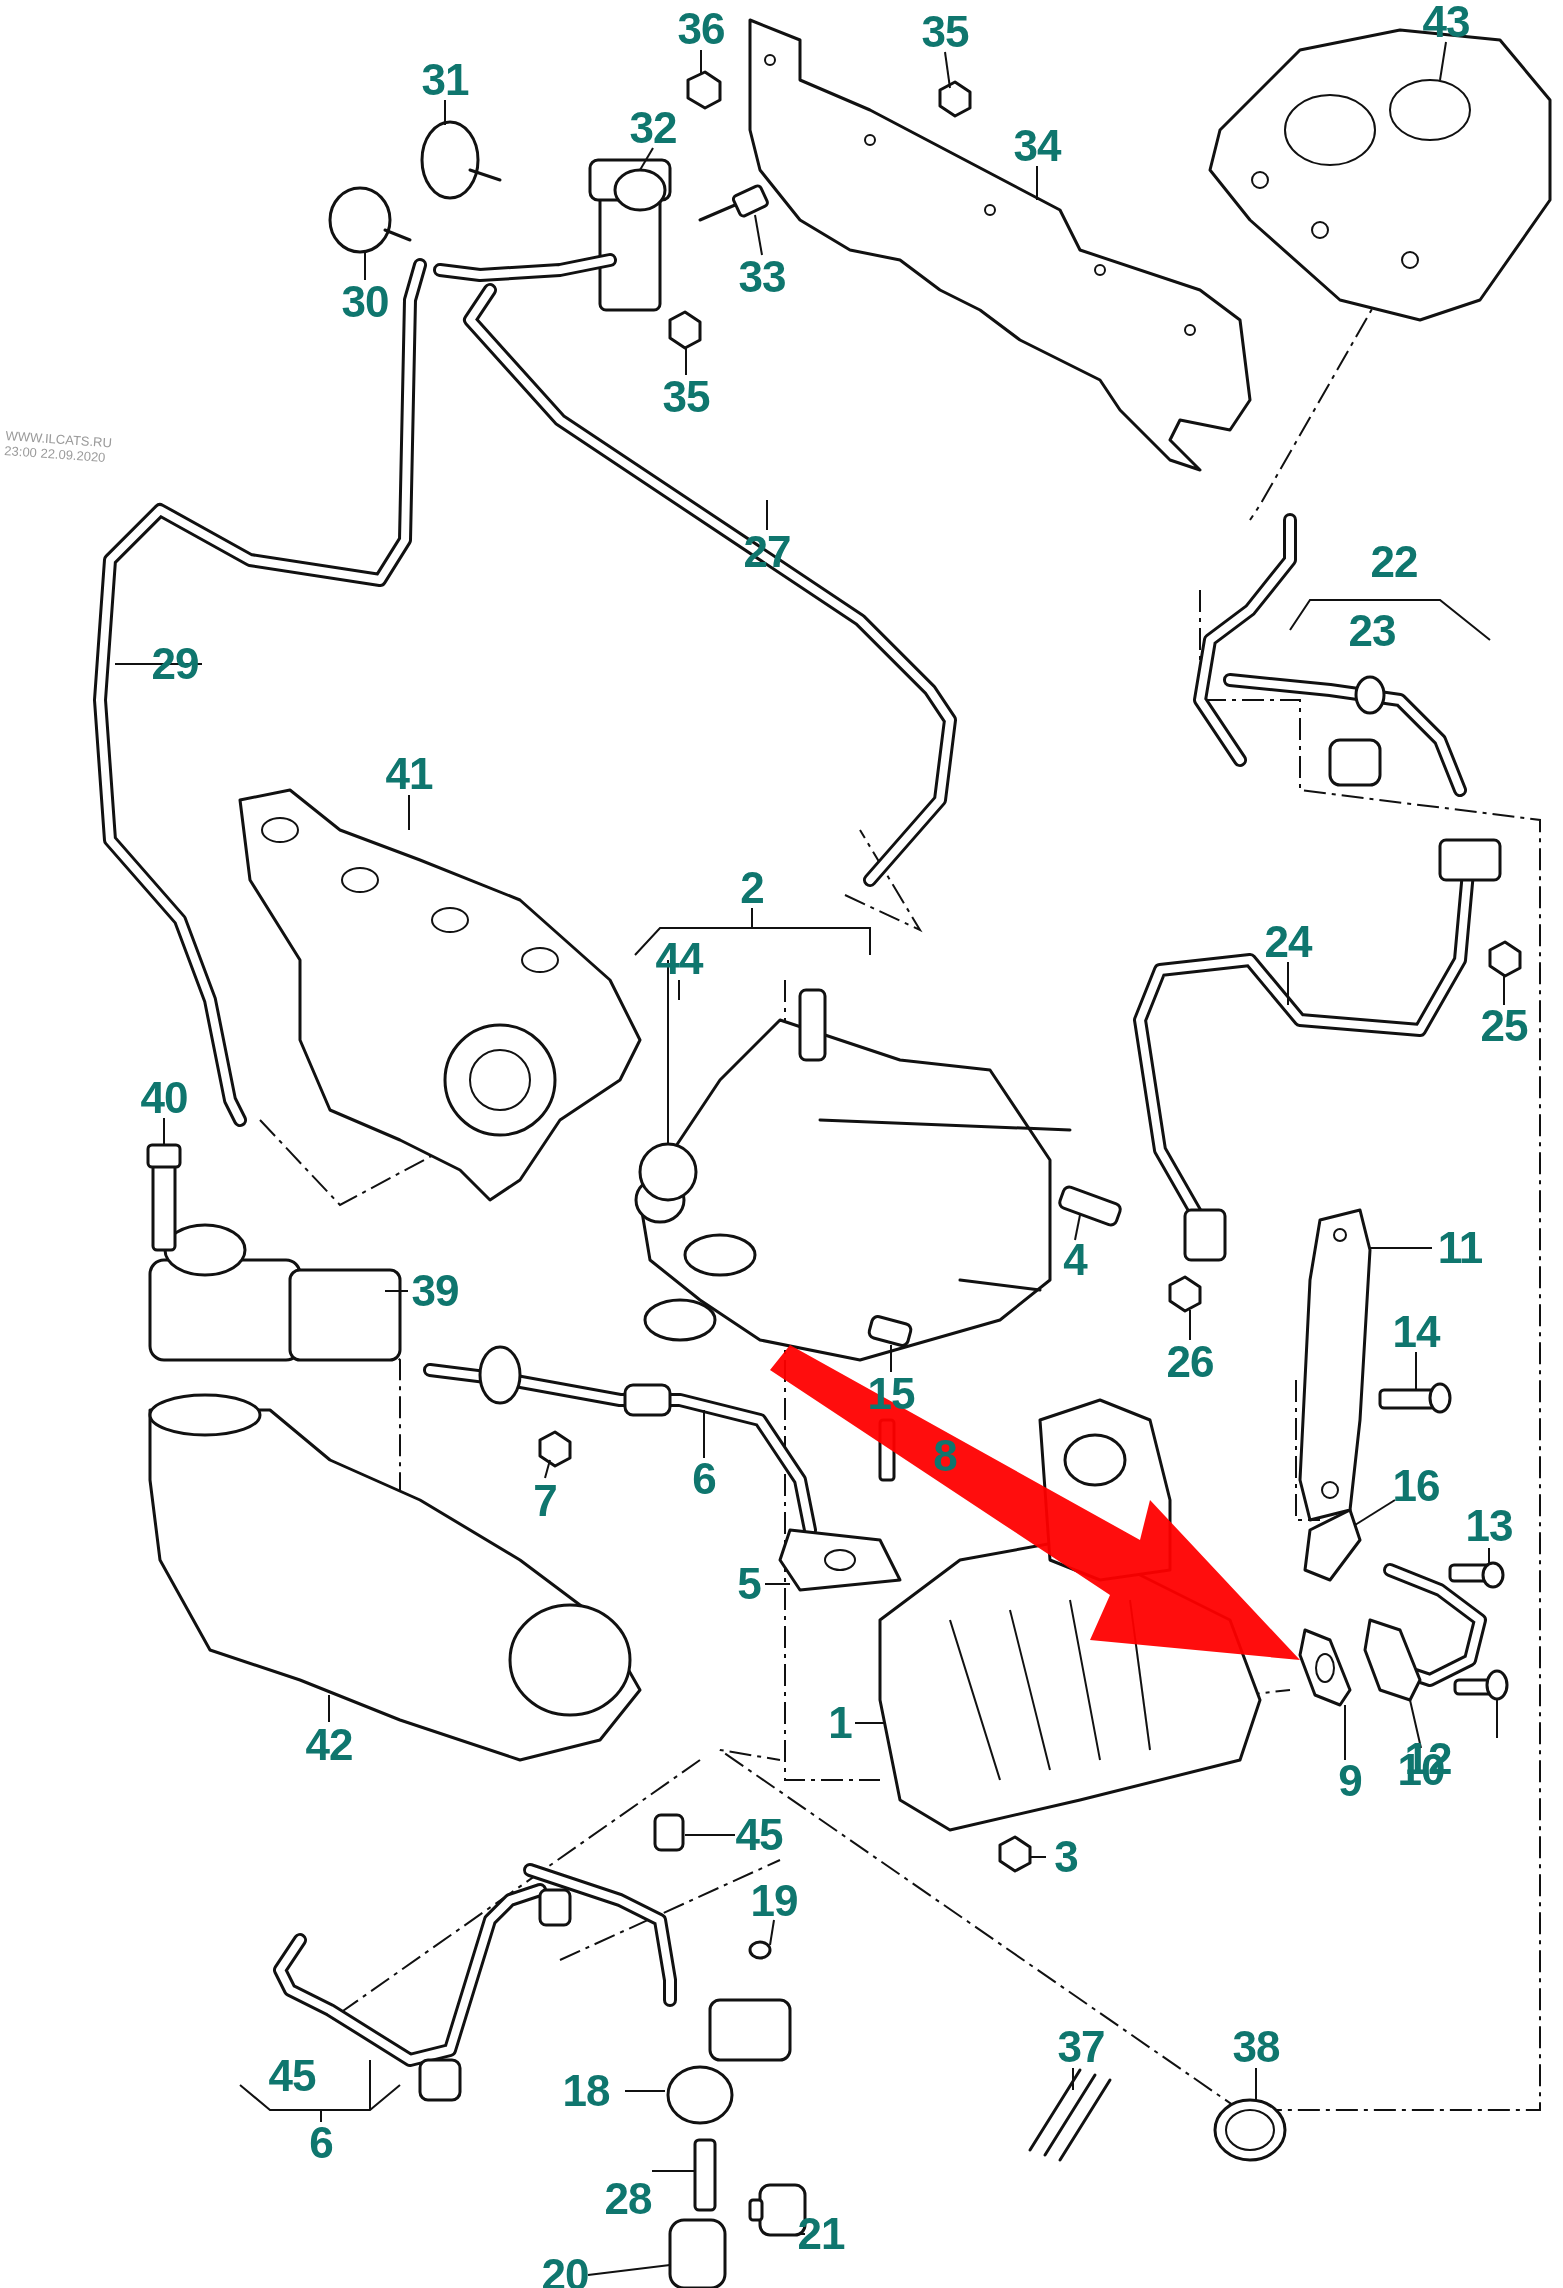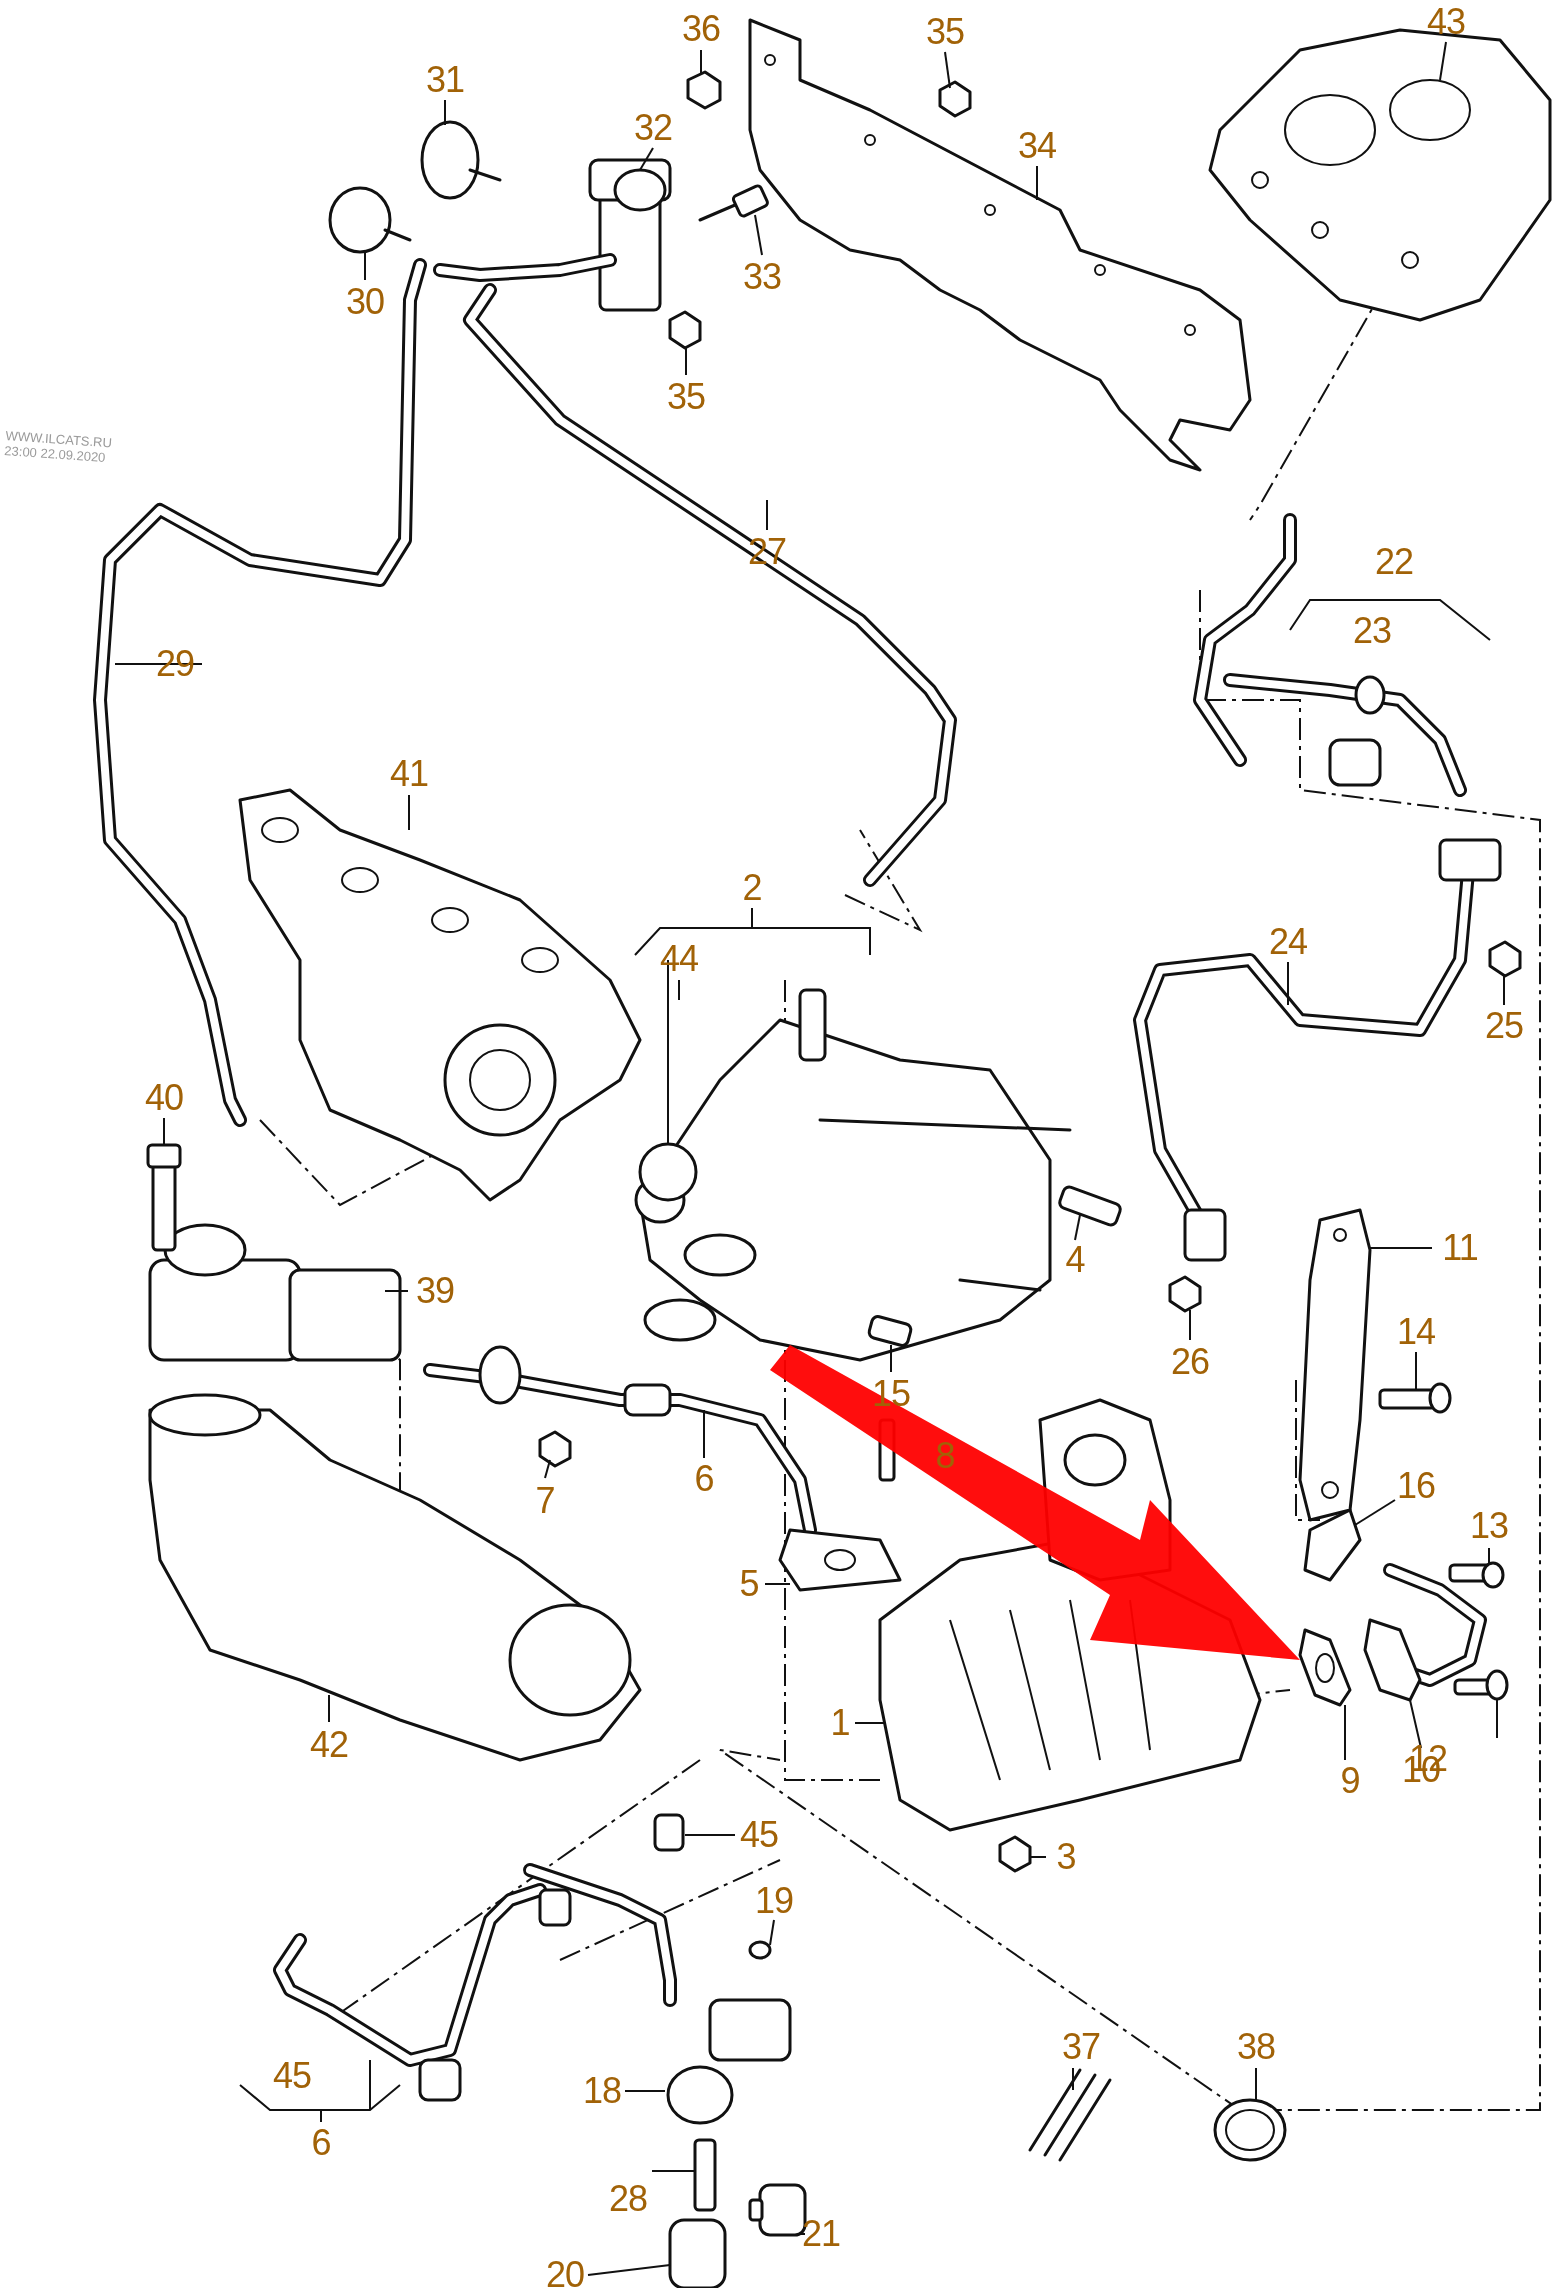--- a/index.html
+++ b/index.html
@@ -1,18 +1,18 @@
 <!DOCTYPE html>
 <html><head>
 <meta charset="utf-8">
 <style>
   html,body{margin:0;padding:0;background:#ffffff;}
   #canvas{position:relative;width:1563px;height:2288px;background:#ffffff;overflow:hidden;font-family:"Liberation Sans",sans-serif;}
   #art{position:absolute;left:0;top:0;width:1563px;height:2288px;}
-  .callout{position:absolute;font-family:"Liberation Sans",sans-serif;font-size:36px;color:#a16207;line-height:1;transform:translate(-50%,-50%);white-space:nowrap;letter-spacing:-1px;}
+  .callout{position:absolute;font-family:"Liberation Sans",sans-serif;font-size:44px;color:#0f766e;line-height:1;transform:translate(-50%,-50%);white-space:nowrap;letter-spacing:-1px;font-weight:bold;}
   .watermark{position:absolute;left:6px;top:428px;color:#9a9a9a;font-size:13px;line-height:15px;transform:rotate(4deg);transform-origin:left top;font-family:"Liberation Sans",sans-serif;}
   .ln{fill:none;stroke:#111;stroke-width:3;stroke-linejoin:round;stroke-linecap:round;}
   .thin{fill:none;stroke:#111;stroke-width:2;}
   .dash{fill:none;stroke:#111;stroke-width:2;stroke-dasharray:22 6 4 6;}
   .part{fill:#fff;stroke:#111;stroke-width:3;stroke-linejoin:round;}
   .hose{fill:none;stroke:#111;stroke-width:14;stroke-linecap:round;stroke-linejoin:round;}
   .hosein{fill:none;stroke:#fff;stroke-width:8;stroke-linecap:round;stroke-linejoin:round;}
 </style>
 </head>
 <body>
@@ -350,20 +350,20 @@
       <div class="callout" style="left: 840px; top: 1723px;">1</div>
       <div class="callout" style="left: 329px; top: 1745px;">42</div>
       <div class="callout" style="left: 1350px; top: 1781px;">9</div>
       <div class="callout" style="left: 1421px; top: 1770px;">10</div>
       <div class="callout" style="left: 1428px; top: 1759px;">12</div>
       <div class="callout" style="left: 1066px; top: 1857px;">3</div>
       <div class="callout" style="left: 759px; top: 1835px;">45</div>
       <div class="callout" style="left: 774px; top: 1901px;">19</div>
       <div class="callout" style="left: 292px; top: 2076px;">45</div>
       <div class="callout" style="left: 321px; top: 2143px;">6</div>
-      <div class="callout" style="left: 602px; top: 2091px;">18</div>
+      <div class="callout" style="left: 586px; top: 2091px;">18</div>
       <div class="callout" style="left: 1073px; top: 2047px; margin-left: 8px;">37</div>
       <div class="callout" style="left: 1256px; top: 2047px;">38</div>
       <div class="callout" style="left: 628px; top: 2171px; margin-top: 28px;">28</div>
       <div class="callout" style="left: 821px; top: 2234px;">21</div>
       <div class="callout" style="left: 565px; top: 2275px;">20</div>
     </div>
 </div>
 
 </body></html>

